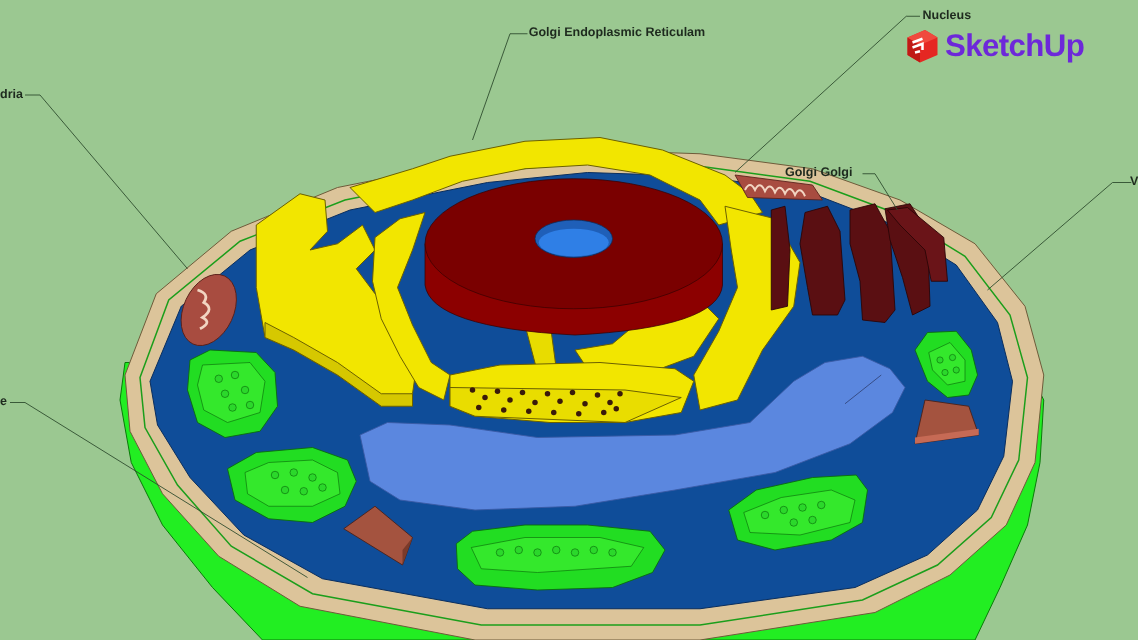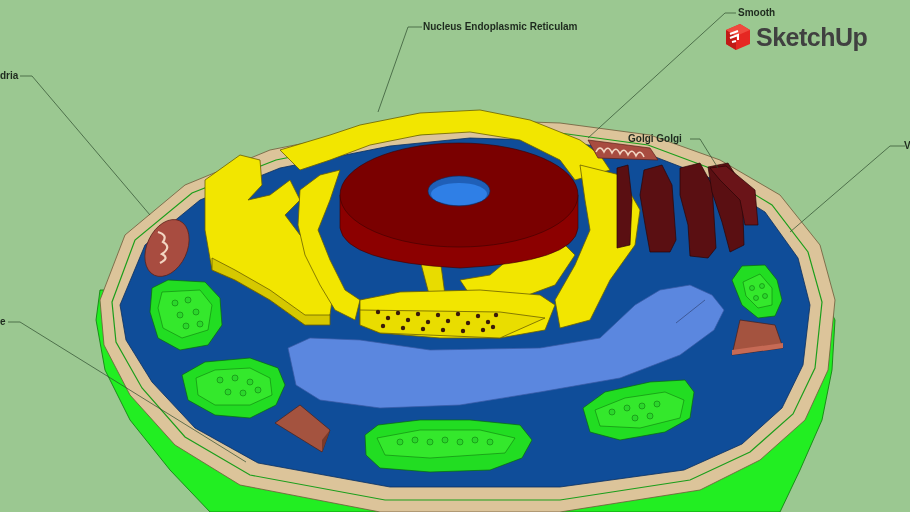--- a/index.html
+++ b/index.html
@@ -1,20 +1,20 @@
 <!DOCTYPE html>
 <html><head>
 <meta charset="utf-8">
 <style>
   html, body { margin: 0; padding: 0; }
   body { width: 910px; height: 512px; overflow: hidden; background: #9bc891; font-family: "Liberation Sans", sans-serif; }
   #scene { position: absolute; left: 0; top: 0; width: 910px; height: 512px; }
   .label { position: absolute; font-family: "Liberation Sans", sans-serif; font-weight: bold; font-size: 10px; color: #1e2a1e; white-space: nowrap; }
   .logo { position: absolute; left: 724px; top: 22px; display: flex; align-items: center; }
-  .logo-text { font-family: "Liberation Sans", sans-serif; font-weight: bold; font-size: 25px; color: #404040; letter-spacing: -0.5px; margin-left: 4px; }
+  .logo-text { font-family: "Liberation Sans", sans-serif; font-weight: bold; font-size: 25px; color: #6d28d9; letter-spacing: -0.5px; margin-left: 4px; }
 </style>
 </head>
 <body>
 
 <svg id="scene" viewBox="0 0 910 512">
 
   <path d="M100,290 L96,320 L105,370 L130,420 L170,470 L210,512 L780,512 L800,470 L822,420 L832,370 L835,320 L820,290 Z" fill="#22ee22" stroke="#0a7a0a" stroke-width="0.8"></path>
 
   <path d="M100,300 L125,235 L185,185 L270,150 L380,128 L470,120 L560,123 L650,135 L720,160 L780,195 L820,245 L835,300 L828,370 L805,420 L760,460 L700,490 L560,512 L380,512 L240,485 L175,445 L130,395 L104,345 Z" fill="#dcc49a" stroke="#6e5b3a" stroke-width="0.8"></path>
   <path d="M112,302 L135,240 L192,193 L276,160 L385,138 L470,130 L560,133 L648,145 L715,170 L772,205 L808,252 L822,302 L815,368 L793,414 L750,452 L690,480 L560,500 L385,500 L250,475 L185,437 L142,388 L116,342 Z" fill="none" stroke="#1b9e1b" stroke-width="1.2"></path>
@@ -148,22 +148,22 @@
   <g stroke="#2d4a2d" stroke-width="0.7" fill="none">
     <polyline points="422,27 408,27 378,112"></polyline>
     <polyline points="736,13 725,13 588,138"></polyline>
     <polyline points="20,76 32,76 150,215"></polyline>
     <polyline points="690,139 700,139 718,168"></polyline>
     <polyline points="905,146 890,146 790,232"></polyline>
     <polyline points="8,322 20,322 246,462"></polyline>
   </g>
 </svg>
 
-<div class="label" style="left:423px; top:21px;">Nucleus Endoplasmic Reticulam</div>
-<div class="label" style="left:738px; top:7px;">Smooth</div>
+<div class="label" style="left:423px; top:21px;">Golgi Endoplasmic Reticulam</div>
+<div class="label" style="left:738px; top:7px;">Nucleus</div>
 <div class="label" style="left:0px; top:70px;">dria</div>
 <div class="label" style="left:628px; top:133px;">Golgi Golgi</div>
 <div class="label" style="left:904px; top:140px;">V</div>
 <div class="label" style="left:0px; top:316px;">e</div>
 
 <div class="logo">
   <svg width="28" height="30" viewBox="0 0 28 30">
     <path d="M2,8 L16,2 L26,8 L26,22 L12,28 L2,22 Z" fill="#e52722"></path>
     <path d="M2,8 L12,14 L12,28 L2,22 Z" fill="#c01a16"></path>
     <path d="M12,14 L26,8 L16,2 L2,8 Z" fill="#f04a3e"></path>

